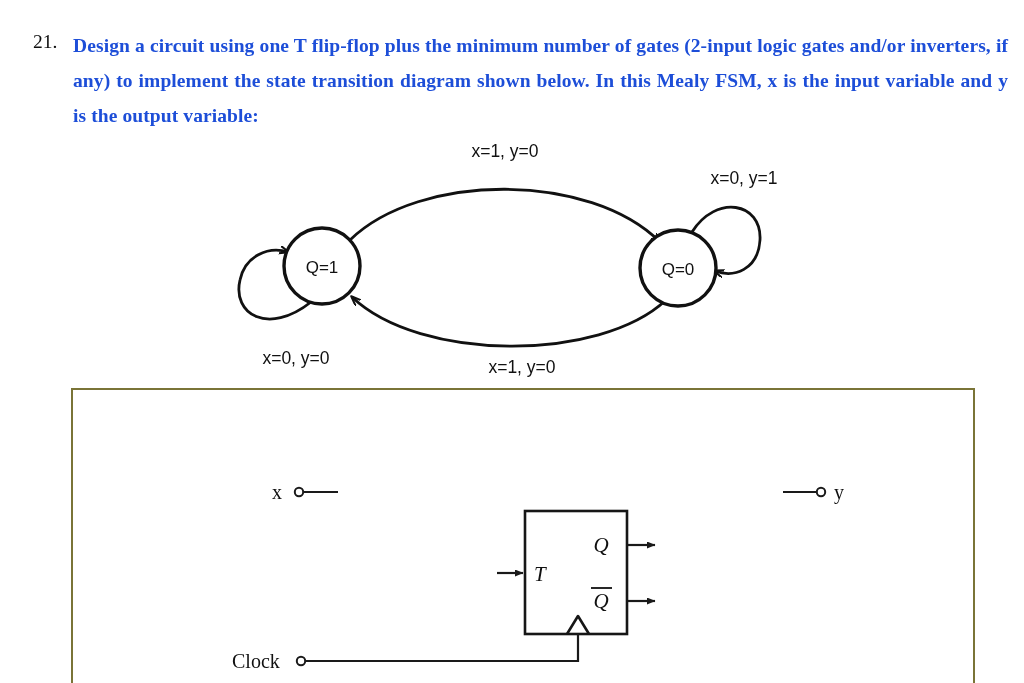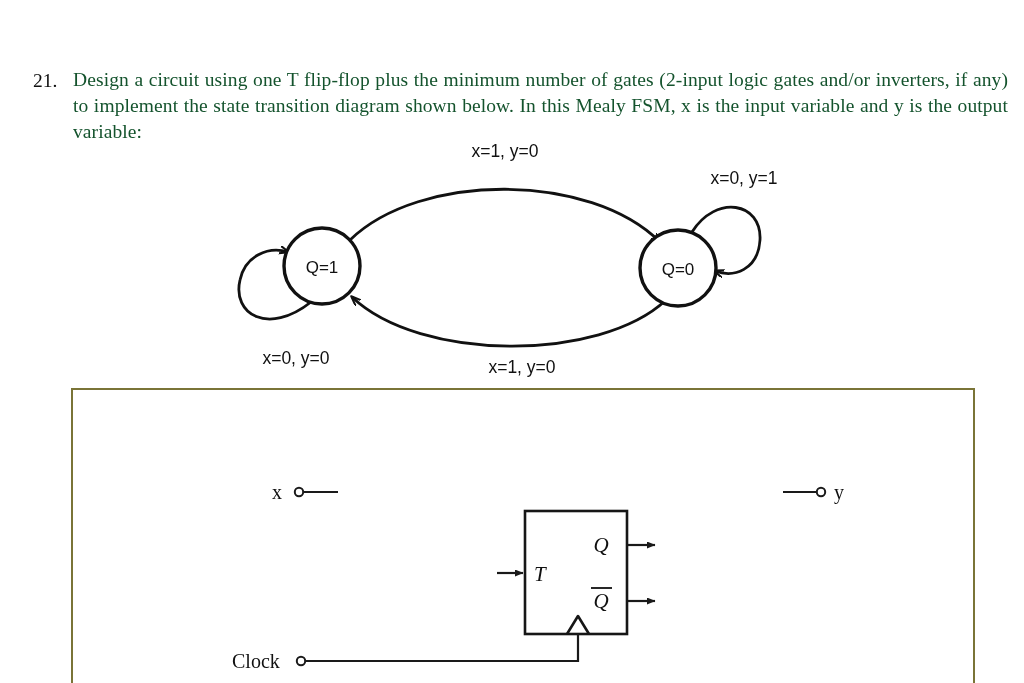--- a/index.html
+++ b/index.html
@@ -19,38 +19,38 @@
   
   #question-block {
     position: absolute;
     left: 33px;
     top: 28px;
     width: 975px;
   }
   #question-row {
     display: flex;
     align-items: flex-start;
-    margin-top: 39px;
   }
   #question-number {
     font-family: "Liberation Serif", serif;
     font-size: 19.5px;
     color: #101010;
     width: 40px;
     flex: 0 0 40px;
     line-height: 27px;
   }
   #question-text {
     font-family: "Liberation Serif", serif;
     font-size: 19.5px;
-    color: #14532d;
-    line-height: 26px;
+    color: #1d4ed8;
+    line-height: 35px;
     text-align: justify;
     flex: 1 1 auto;
     letter-spacing: 0.1px;
+    font-weight: bold;
   }
 
   
   #state-diagram {
     position: absolute;
     left: 0px;
     top: 130px;
     width: 1024px;
     height: 258px;
   }

